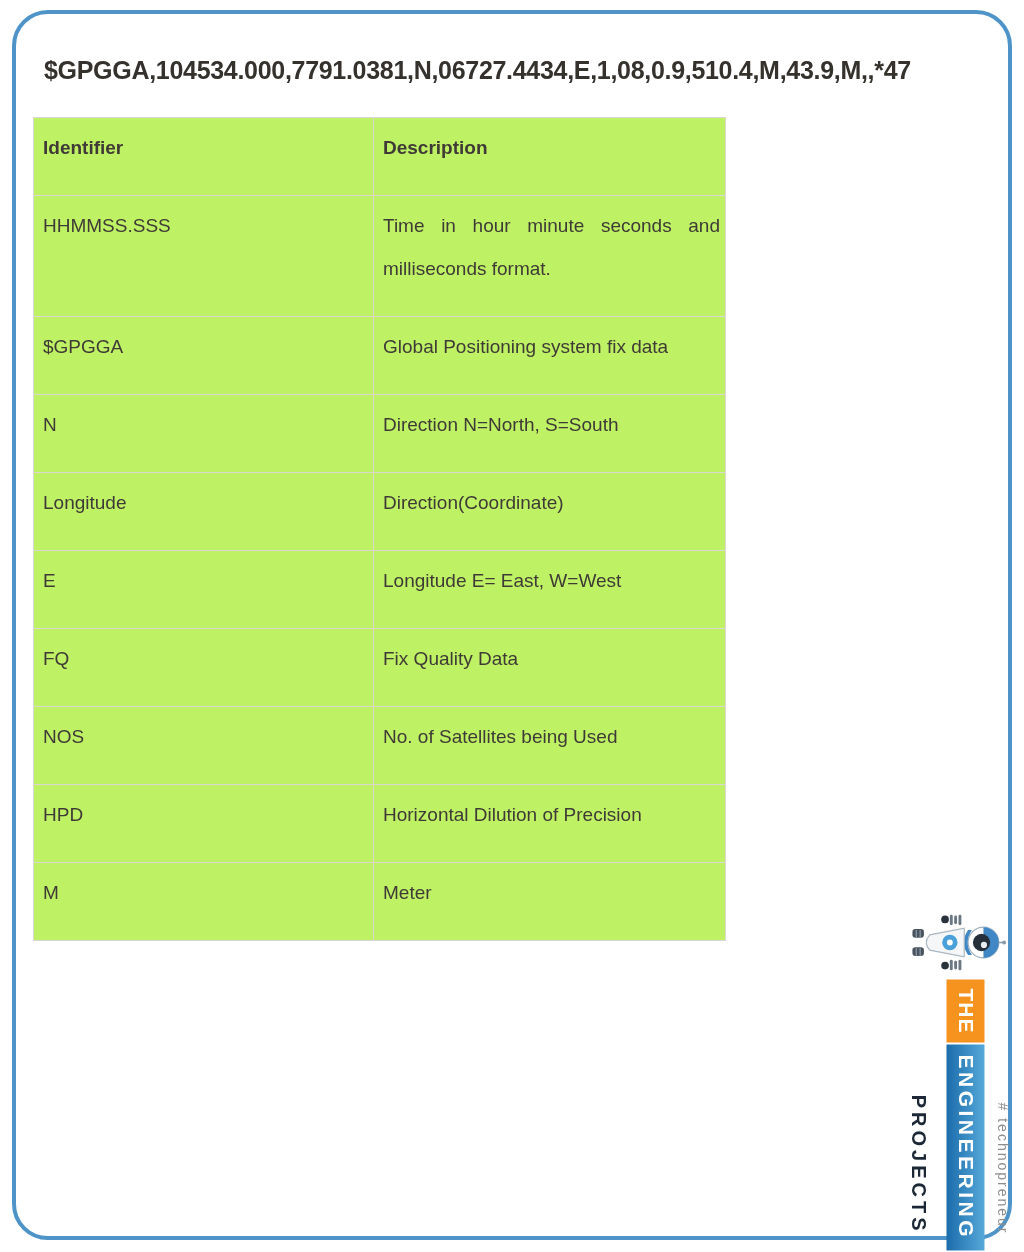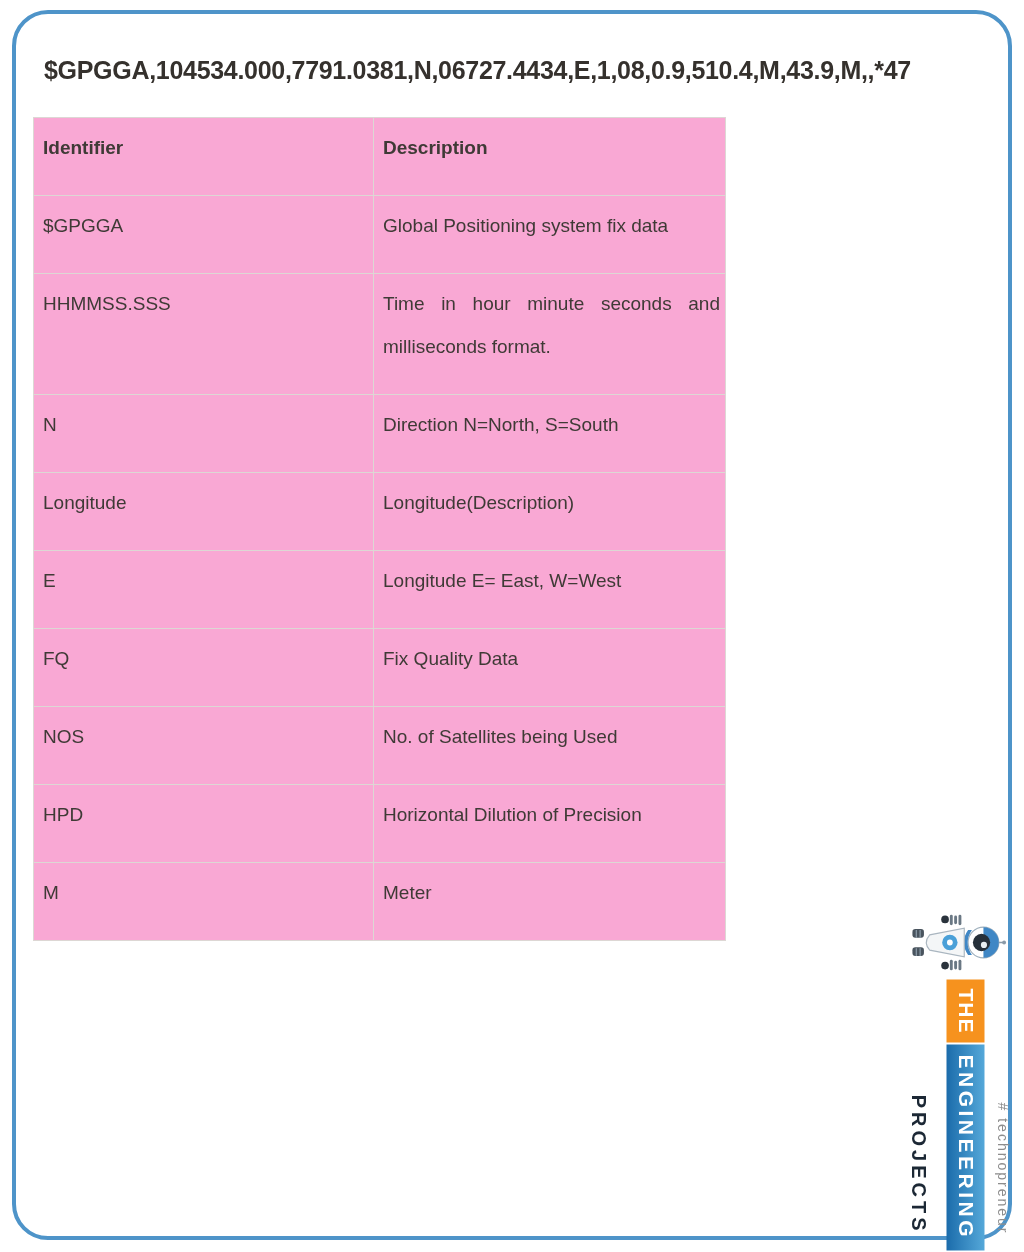--- a/index.html
+++ b/index.html
@@ -24,21 +24,21 @@
   
   .nmea-title{position:absolute;left:28px;top:42px;width:960px;
     font-size:25px;font-weight:bold;letter-spacing:-0.3px;color:#35312d;white-space:nowrap;}
 
   
   table.gpgga{position:absolute;left:17px;top:103px;width:692px;
     border-collapse:collapse;table-layout:fixed;}
   table.gpgga th,table.gpgga td{
     border:1px solid var(--table-line);vertical-align:top;
     font-size:19px;line-height:43px;padding:8px 8px 26px 9px;
-    color:var(--ink);background:#f9a8d4;word-wrap:break-word;}
+    color:var(--ink);background:#bef264;word-wrap:break-word;}
   table.gpgga th{font-weight:bold;text-align:left;}
   table.gpgga col.c1{width:340px;}
   table.gpgga col.c2{width:352px;}
   table.gpgga td.desc{text-align:justify;padding-right:5px;}
 
   
   .logo{position:absolute;left:780px;top:1012px;width:325px;height:100px;
     transform:rotate(90deg);}
   .logo .robot{position:absolute;left:0;top:2px;width:58px;height:96px;}
   .logo .tagline{position:absolute;top:-2px;right:4px;
@@ -66,34 +66,34 @@
           <col class="c2">
         </colgroup>
       <thead>
         <tr>
           <th>Identifier</th>
           <th>Description</th>
         </tr>
       </thead>
       <tbody id="table-body">
           <tr>
+            <td>HHMMSS.SSS</td>
+            <td class="desc">Time in hour minute seconds and milliseconds format.</td>
+          </tr>
+          <tr>
             <td>$GPGGA</td>
             <td class="desc">Global Positioning system fix data</td>
-          </tr>
-          <tr>
-            <td>HHMMSS.SSS</td>
-            <td class="desc">Time in hour minute seconds and milliseconds format.</td>
           </tr>
           <tr>
             <td>N</td>
             <td class="desc">Direction N=North, S=South</td>
           </tr>
           <tr>
             <td>Longitude</td>
-            <td class="desc">Longitude(Description)</td>
+            <td class="desc">Direction(Coordinate)</td>
           </tr>
           <tr>
             <td>E</td>
             <td class="desc">Longitude E= East, W=West</td>
           </tr>
           <tr>
             <td>FQ</td>
             <td class="desc">Fix Quality Data</td>
           </tr>
           <tr>

